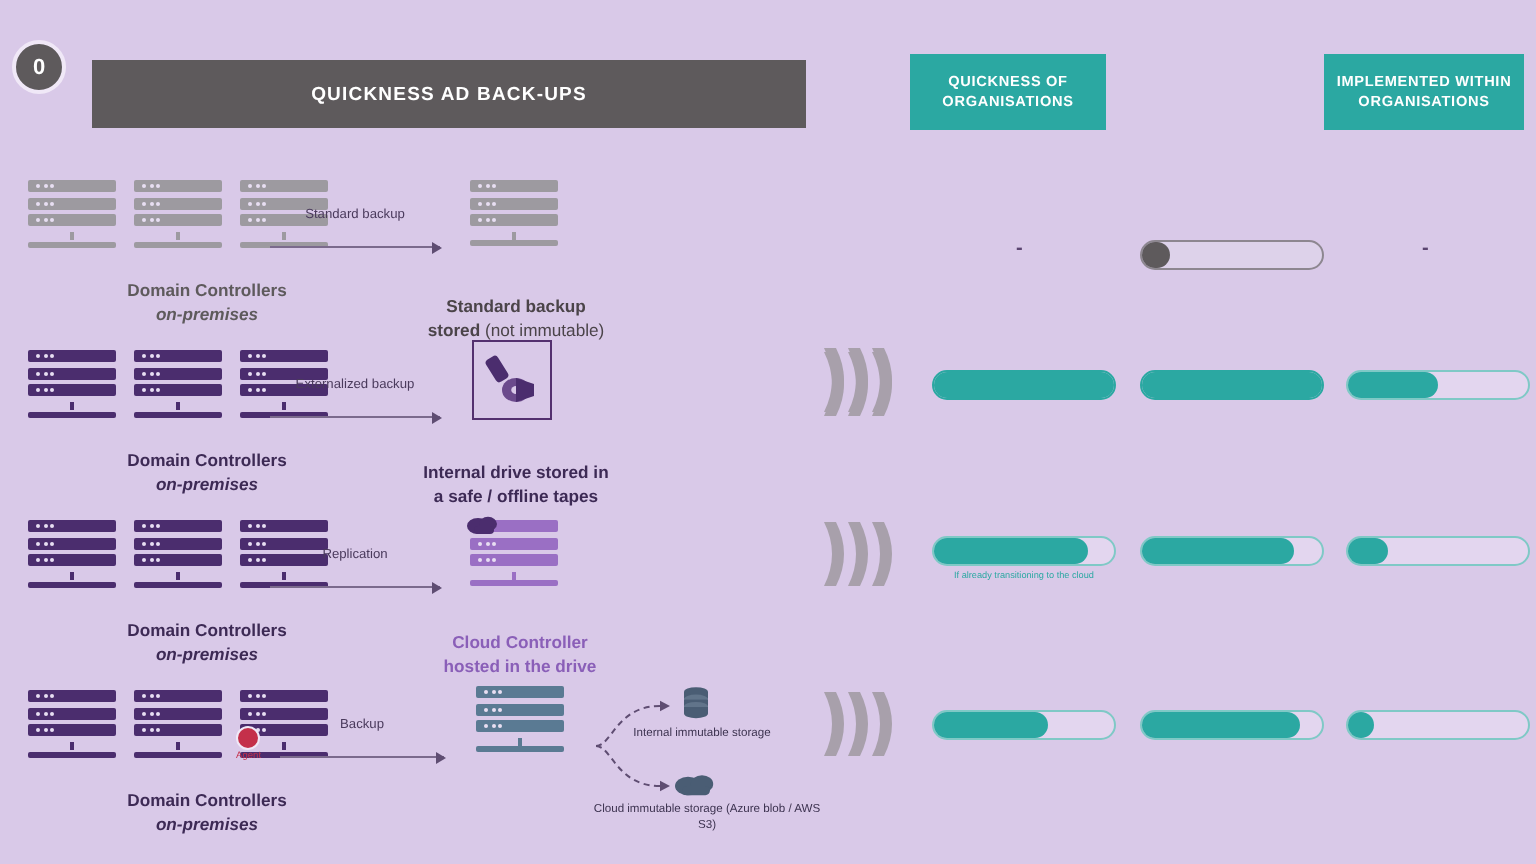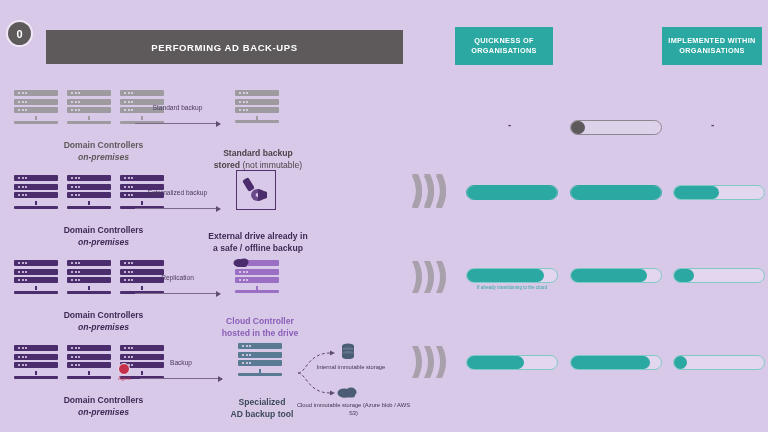--- a/index.html
+++ b/index.html
@@ -115,21 +115,21 @@
     position:absolute; border:1.6px solid #54306f; width:40px; height:40px;
     display:flex; align-items:center; justify-content:center;
   }
 </style>
 </head>
 <body>
 
 <div class="slide">
 
   <div class="title-bar">
-    <span>PERFORMING AD BACK-UPS</span>
+    <span>QUICKNESS AD BACK-UPS</span>
   </div>
   <div class="step-badge">
     <span>0</span>
   </div>
 
   <div class="col-head" id="ch0">
     <span>QUICKNESS OF ORGANISATIONS</span>
   </div>
   <div class="col-head" id="ch2">
     <span>IMPLEMENTED WITHIN ORGANISATIONS</span>
@@ -331,22 +331,22 @@
 
     <div class="boxicon" style="left:236px; top:5px;">
       <svg width="30" height="30" viewBox="0 0 30 30">
         <rect x="4" y="3" width="7" height="13" rx="2" fill="#4b2d6e" transform="rotate(-32 7.5 9.5)"></rect>
         <ellipse cx="17" cy="20" rx="7" ry="6" fill="#6b4a8c"></ellipse>
         <ellipse cx="17" cy="20" rx="2.4" ry="2" fill="#d9c9e8"></ellipse>
         <path d="M17 14 L26 17 L26 23 L17 26 Z" fill="#4b2d6e"></path>
       </svg>
     </div>
     <div class="tgt-label" style="left:196px; top:66px; width:124px; color:#3d2a55;">
-      <span>External drive already in</span><br>
-      <span>a safe / offline backup</span>
+      <span>Internal drive stored in</span><br>
+      <span>a safe / offline tapes</span>
     </div>
 
     <div class="chev" style="top:5px;">
       <svg width="42" height="44" viewBox="0 0 42 44">
         <path d="M4 6 Q12 22 4 38 L10 38 Q18 22 10 6 Z" fill="#a8a0ab"></path>
         <path d="M16 6 Q24 22 16 38 L22 38 Q30 22 22 6 Z" fill="#a8a0ab"></path>
         <path d="M28 6 Q36 22 28 38 L34 38 Q42 22 34 6 Z" fill="#a8a0ab"></path>
       </svg>
     </div>
 
@@ -592,24 +592,20 @@
             <i></i>
           </div>
         <div class="u" style="background:#5a7a93">
             <i></i>
             <i></i>
             <i></i>
           </div>
         <div class="stand" style="background:#5a7a93"></div>
       </div>
       <div class="base" style="background:#5a7a93"></div>
-    </div>
-    <div class="tgt-label" style="left:200px; top:62px; width:124px; color:#3d4a5c;">
-      <span>Specialized</span><br>
-      <span>AD backup tool</span>
     </div>
 
     <div class="branch">
       <svg width="115" height="60" viewBox="0 0 115 60" style="position:absolute;left:0;top:6px;">
         <path d="M2 28 C10 28 12 8 34 8" fill="none" stroke="#5f4d72" stroke-width="1" stroke-dasharray="3,2.2"></path>
         <path d="M2 28 C10 28 12 48 34 48" fill="none" stroke="#5f4d72" stroke-width="1" stroke-dasharray="3,2.2"></path>
         <path d="M34 8 l0 -2.6 l5 2.6 l-5 2.6 Z" fill="#5f4d72"></path>
         <path d="M34 48 l0 -2.6 l5 2.6 l-5 2.6 Z" fill="#5f4d72"></path>
       </svg>
 

